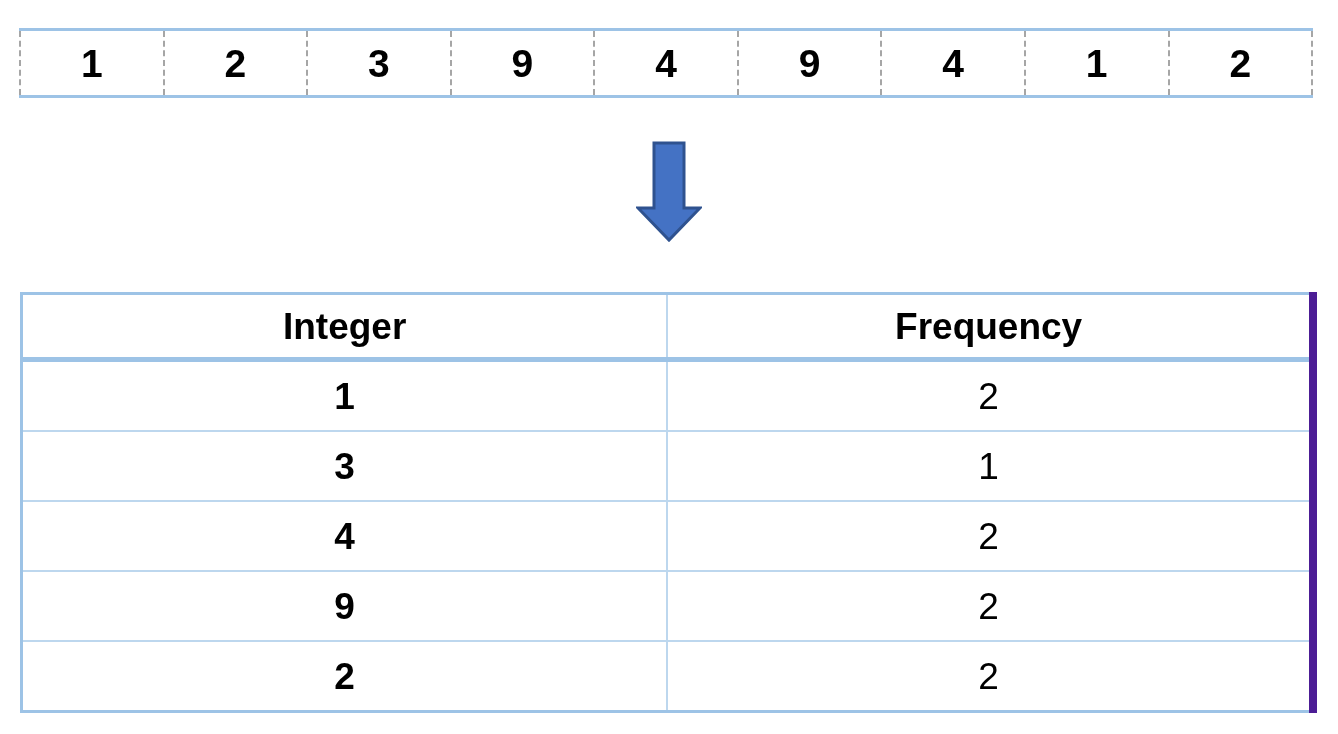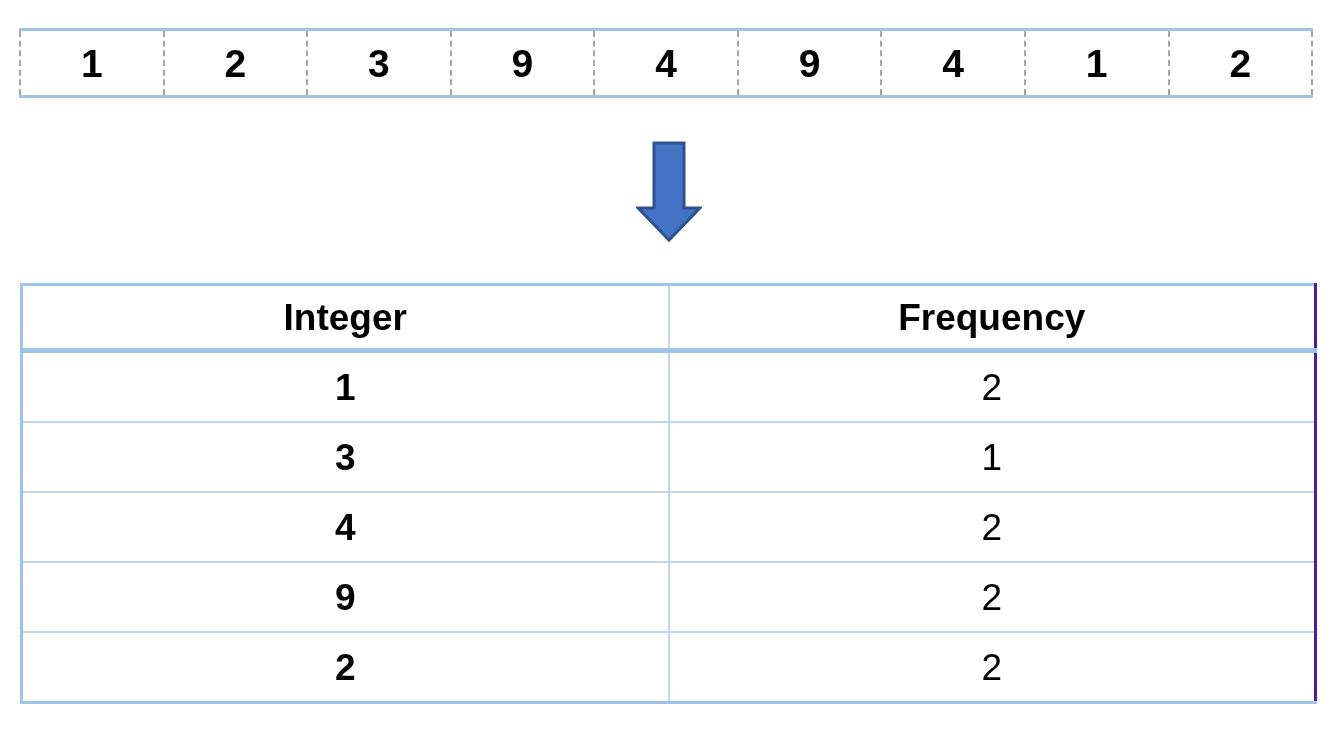--- a/index.html
+++ b/index.html
@@ -51,21 +51,21 @@
     width: 100%;
     height: 102px;
     display: flex;
     justify-content: center;
     align-items: flex-start;
   }
 
   
   .freq-table {
     position: absolute;
-    top: 283px;
+    top: 292px;
     left: 20px;
     width: 1297px;
     border-collapse: collapse;
     table-layout: fixed;
   }
   .freq-table th,
   .freq-table td {
     border: 2px solid #BDD7EE;
     text-align: center;
     vertical-align: middle;
@@ -75,21 +75,21 @@
   }
   .freq-table th {
     height: 62px;
     font-weight: bold;
     border-top: 3px solid #9DC3E6;
     border-bottom: 5px solid #9DC3E6;
   }
   .freq-table th:first-child,
   .freq-table td:first-child { border-left: 3px solid #9DC3E6; }
   .freq-table th:last-child,
-  .freq-table td:last-child { border-right: 3px solid #4c1d95; }
+  .freq-table td:last-child { border-right: 8px solid #4c1d95; }
   .freq-table tr:last-child td { border-bottom: 3px solid #9DC3E6; }
   .freq-table td {
     height: 68px;
     font-weight: normal;
   }
   .freq-table td.integer-cell {
     font-weight: bold;
   }
 </style>
 </head>

